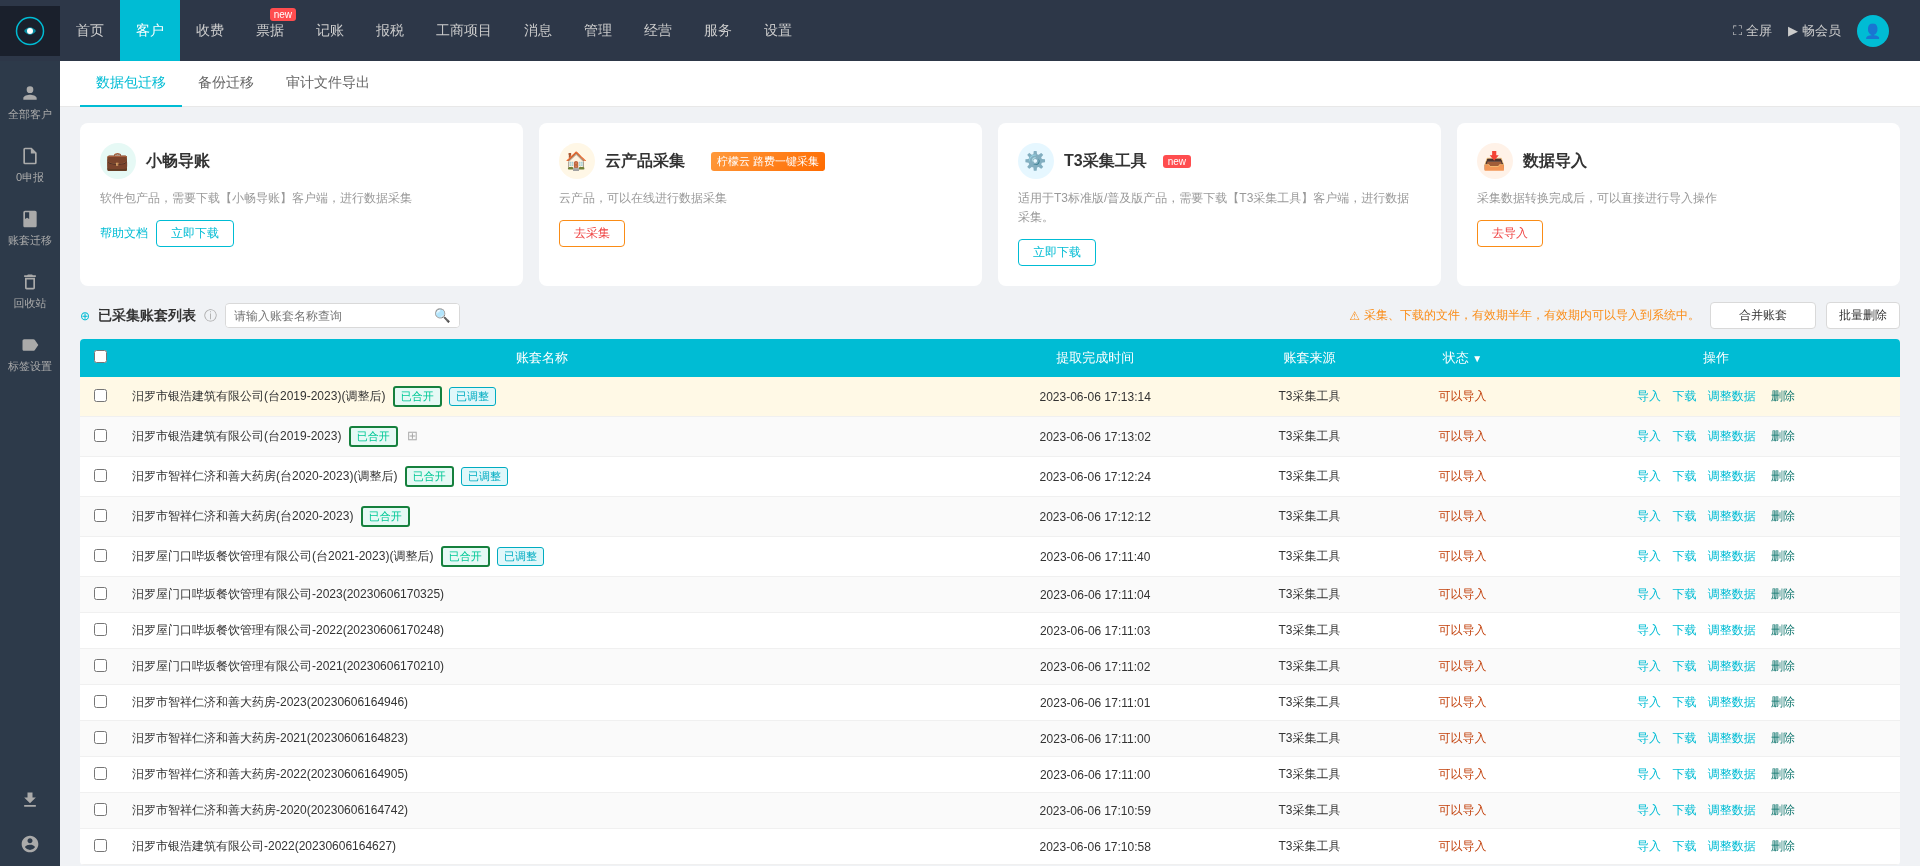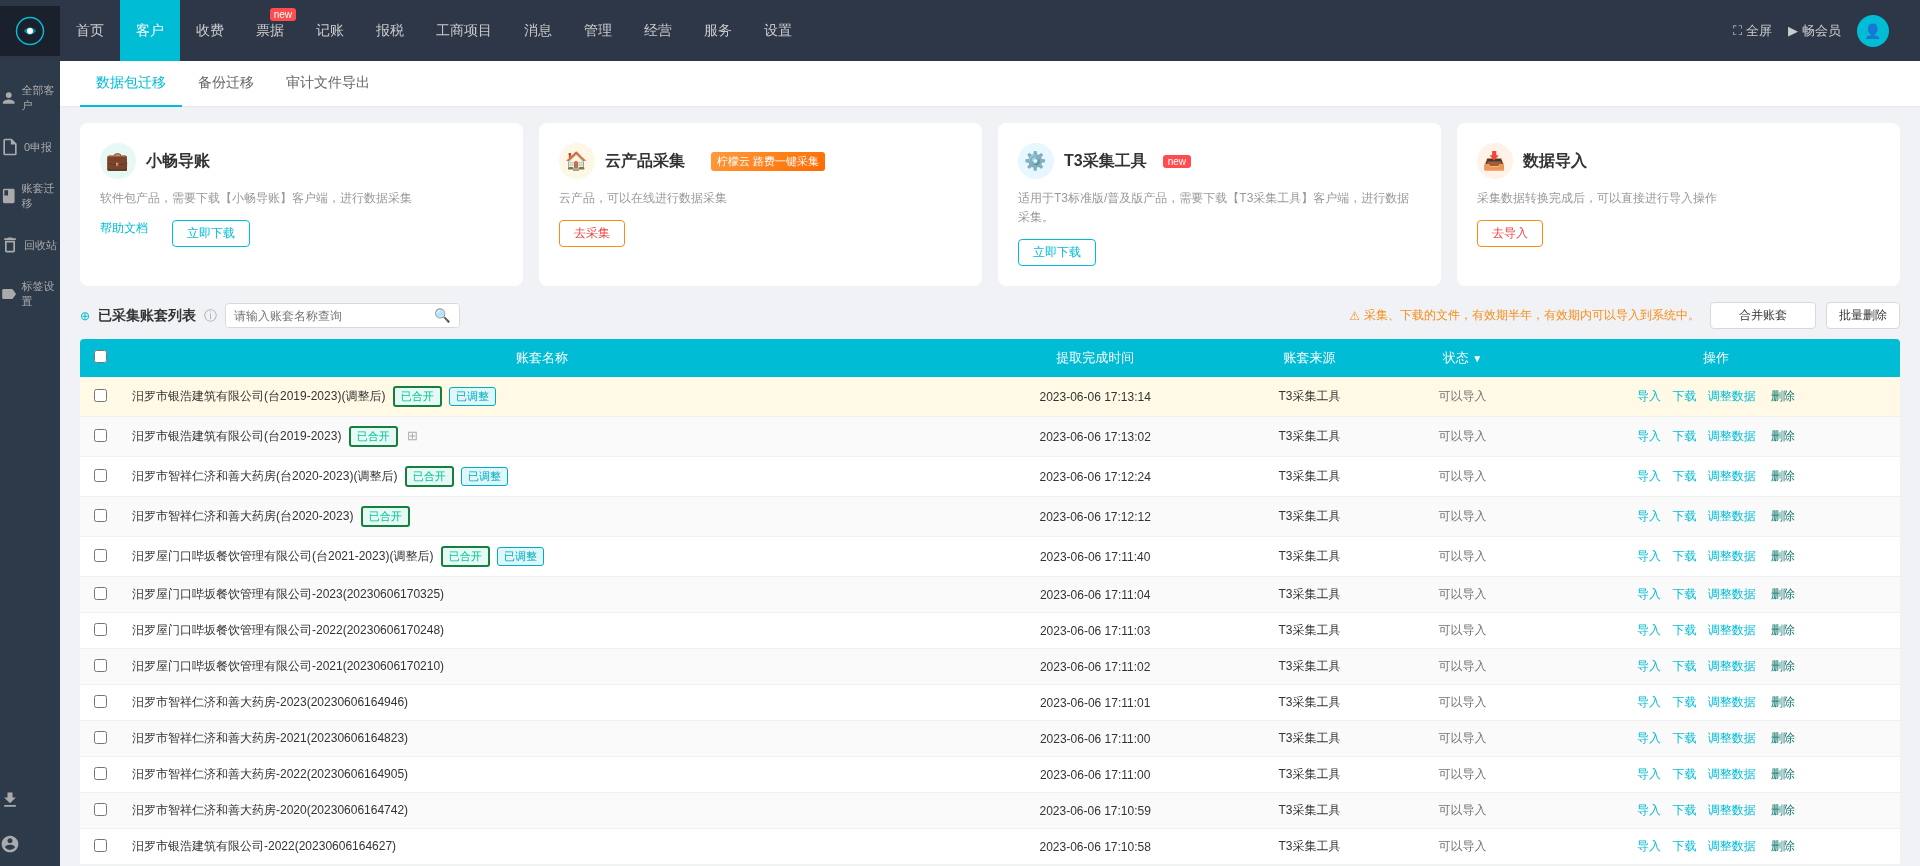--- a/index.html
+++ b/index.html
@@ -15,21 +15,21 @@
     .nav-badge { background: #ff4d4f; color: #fff; font-size: 10px; padding: 1px 4px; border-radius: 3px; position: absolute; top: 8px; right: 4px; }
     .nav-right { display: flex; align-items: center; gap: 16px; padding-right: 16px; margin-left: auto; }
     .nav-right-btn { color: #ccc; font-size: 13px; display: flex; align-items: center; gap: 4px; cursor: pointer; }
     .avatar { width: 32px; height: 32px; background: #00bcd4; border-radius: 50%; display: flex; align-items: center; justify-content: center; color: #fff; font-size: 14px; cursor: pointer; }
 
     
     .main-layout { display: flex; flex: 1; overflow: hidden; }
 
     
     .sidebar { width: 60px; background: #2d3a4a; display: flex; flex-direction: column; align-items: center; padding-top: 10px; flex-shrink: 0; }
-    .sidebar-item { display: flex; flex-direction: row; align-items: center; color: #aaa; padding: 12px 0; width: 100%; cursor: pointer; font-size: 11px; gap: 4px; }
+    .sidebar-item { display: flex; flex-direction: column; align-items: center; color: #aaa; padding: 12px 0; width: 100%; cursor: pointer; font-size: 11px; gap: 4px; }
     .sidebar-item svg { width: 20px; height: 20px; }
     .sidebar-bottom { margin-top: auto; }
 
     
     .content { flex: 1; overflow-y: auto; background: #f0f2f5; }
 
     
     .tabs-bar { background: #fff; padding: 0 20px; display: flex; align-items: center; border-bottom: 1px solid #e8e8e8; height: 46px; }
     .tab { padding: 0 16px; height: 46px; display: flex; align-items: center; cursor: pointer; color: #666; font-size: 14px; border-bottom: 2px solid transparent; }
     .tab.active { color: #00bcd4; border-bottom-color: #00bcd4; }
@@ -40,21 +40,21 @@
     .card-header { display: flex; align-items: center; gap: 10px; margin-bottom: 10px; }
     .card-icon { width: 36px; height: 36px; border-radius: 50%; display: flex; align-items: center; justify-content: center; font-size: 18px; flex-shrink: 0; }
     .card-icon.green { background: #e6f9f5; color: #00c896; }
     .card-icon.orange { background: #fff7e6; color: #fa8c16; }
     .card-icon.teal { background: #e6f7ff; color: #1890ff; }
     .card-icon.orange2 { background: #fff2e8; color: #fa541c; }
     .card-title { font-size: 16px; font-weight: bold; color: #333; }
     .card-badge { background: linear-gradient(135deg, #ff9a3c, #ff6b00); color: #fff; font-size: 11px; padding: 2px 6px; border-radius: 3px; margin-left: 16px; }
     .card-badge-new { background: #ff4d4f; color: #fff; font-size: 10px; padding: 1px 5px; border-radius: 3px; margin-left: 6px; }
     .card-desc { font-size: 12px; color: #999; line-height: 1.6; margin-bottom: 12px; }
-    .card-actions { display: flex; gap: 24px; }
+    .card-actions { display: flex; align-items: center; gap: 8px; }
     .btn-link { color: #00bcd4; font-size: 12px; cursor: pointer; text-decoration: none; }
     .btn-outline { border: 1px solid #fa8c16; color: #ef4444; background: #fff; padding: 4px 14px; border-radius: 4px; cursor: pointer; font-size: 12px; }
     .btn-outline-teal { border: 1px solid #00bcd4; color: #00bcd4; background: #fff; padding: 4px 14px; border-radius: 4px; cursor: pointer; font-size: 12px; }
 
     
     .table-section { padding: 0 20px 20px; }
     .table-toolbar { display: flex; align-items: center; justify-content: space-between; margin-bottom: 10px; }
     .table-toolbar-left { display: flex; align-items: center; gap: 8px; }
     .table-toolbar-right { display: flex; align-items: center; gap: 10px; }
     .search-box { display: flex; align-items: center; border: 1px solid #d9d9d9; border-radius: 4px; overflow: hidden; background: #fff; }
@@ -70,21 +70,21 @@
     .data-table thead tr { background: #00bcd4; color: #fff; }
     .data-table thead th { padding: 10px 12px; text-align: center; font-weight: normal; font-size: 13px; white-space: nowrap; }
     .data-table thead th:first-child { width: 40px; }
     .data-table tbody tr { border-bottom: 1px solid #f0f0f0; }
     .data-table tbody tr:nth-child(even) { background: #fafafa; }
     .data-table tbody tr.highlight { background: #fff9e6; }
     .data-table tbody td { padding: 9px 12px; text-align: center; font-size: 12px; color: #333; }
     .data-table tbody td:first-child { width: 40px; }
     .data-table tbody td.name-col { text-align: left; }
     input[type="checkbox"] { cursor: pointer; }
-    .status-badge { color: #737373; }
+    .status-badge { color: #c2410c; }
     .action-link { color: #00bcd4; cursor: pointer; margin: 0 4px; font-size: 12px; }
     .action-link.danger { color: #0f766e; margin-left: 8px; }
     .tag { display: inline-block; padding: 1px 6px; border-radius: 3px; font-size: 11px; margin-left: 4px; }
     .tag-green { background: #e6f9f5; color: #00c896; border: 2px solid #15803d; }
     .tag-teal { background: #e0f7fa; color: #00acc1; border: 1px solid #00acc1; }
     .icon-file { color: #aaa; margin-left: 6px; font-size: 13px; }
   </style>
 </head>
 <body>
 

